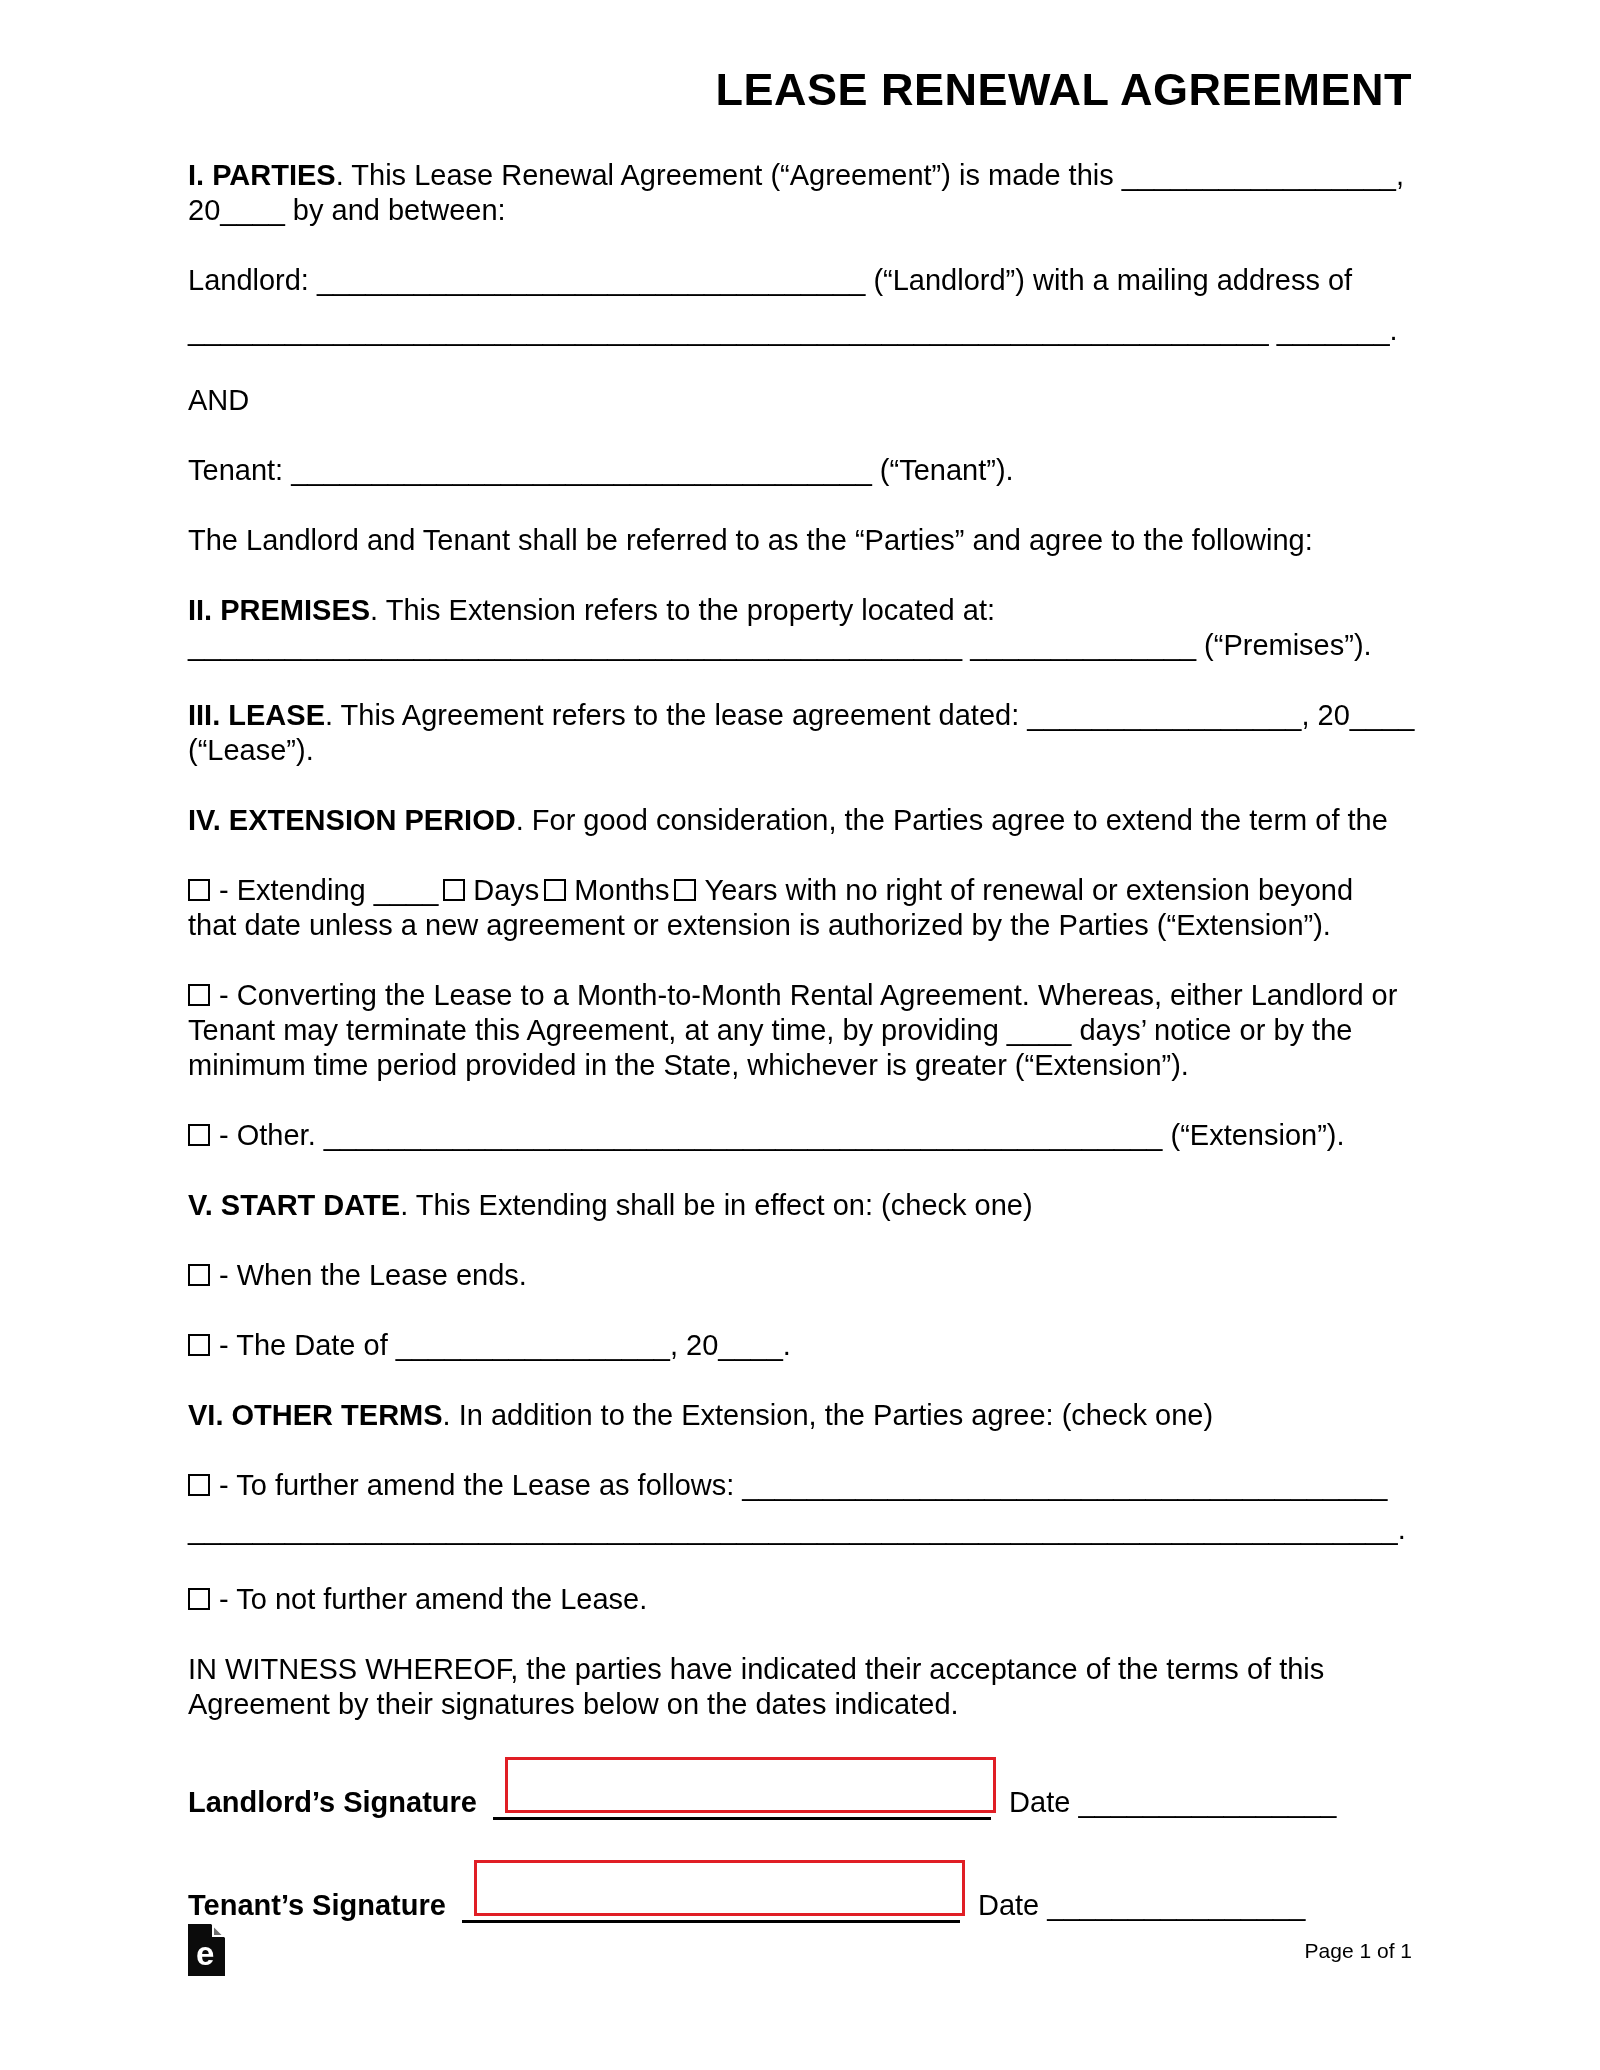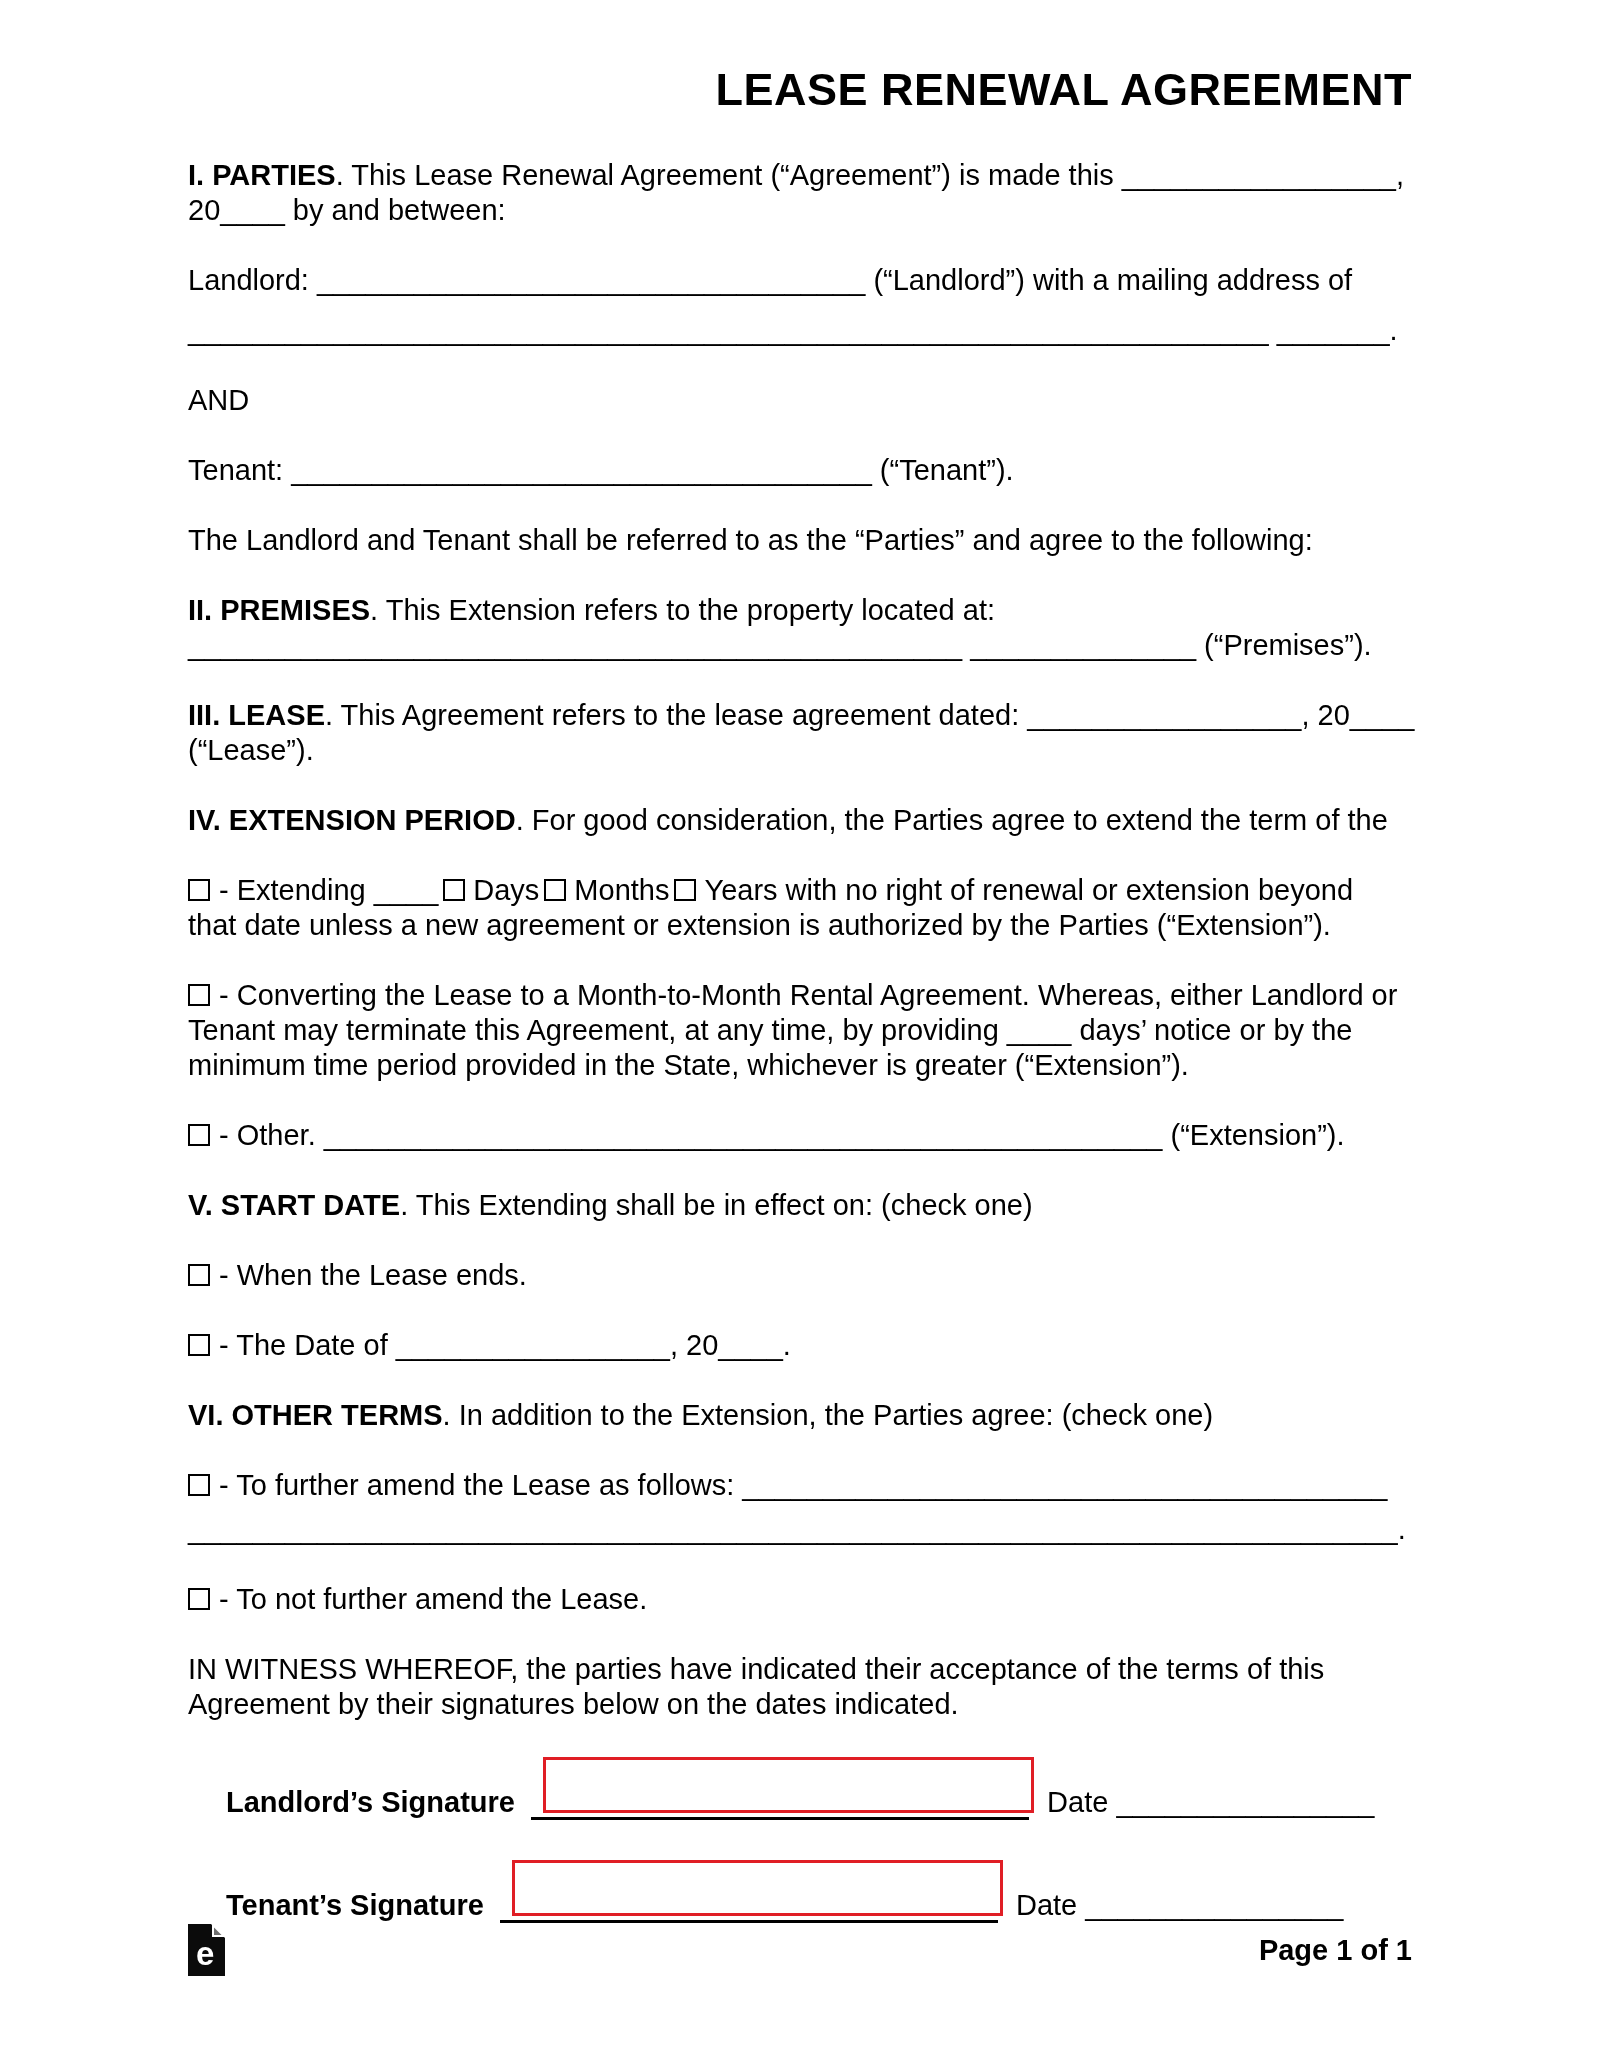--- a/index.html
+++ b/index.html
@@ -16,38 +16,38 @@
   .para{margin-bottom:35px;}
   .ln{white-space:nowrap;}
   .b{font-weight:bold;}
   .gap15{margin-top:15px;}
   .gap9{margin-top:9px;}
   .cb{
     display:inline-block;width:18px;height:18px;border:2px solid #000;
     vertical-align:-1px;margin-right:9px;background:#fff;box-sizing:content-box;
   }
   .cb.mid{margin-left:5px;margin-right:8px;}
-  .sig-row{margin-top:0;white-space:nowrap;margin-left:38px;}
+  .sig-row{margin-top:0;white-space:nowrap;}
   .sig-row.second{margin-top:40px;}
   .sig-label{font-weight:bold;display:inline-block;vertical-align:bottom;line-height:35px;}
   .sig-line{
     display:inline-block;vertical-align:bottom;position:relative;
     width:498px;height:60px;border-bottom:3px solid #000;margin-left:8px;
   }
   .red-frame{
     position:absolute;top:0;bottom:4px;left:12px;right:-5px;
     border:3px solid var(--sig-red,#e01e25);background:#fff;
   }
   .sig-date{display:inline-block;vertical-align:bottom;line-height:35px;margin-left:10px;}
   .footer{
     position:absolute;left:188px;right:188px;top:1924px;height:52px;
     display:flex;justify-content:space-between;align-items:center;
   }
   .logo{width:37px;height:52px;display:block;}
-  .page-label{font-size:29px;font-weight:bold;}
+  .page-label{font-size:21px;}
 </style>
 </head>
 <body>
 
 <div class="doc">
 
   <div class="title">LEASE RENEWAL AGREEMENT</div>
 
   <div class="para">
     <div class="ln"><span class="b">I. PARTIES</span><span>. This Lease Renewal Agreement (“Agreement”) is made this _________________,</span></div>

